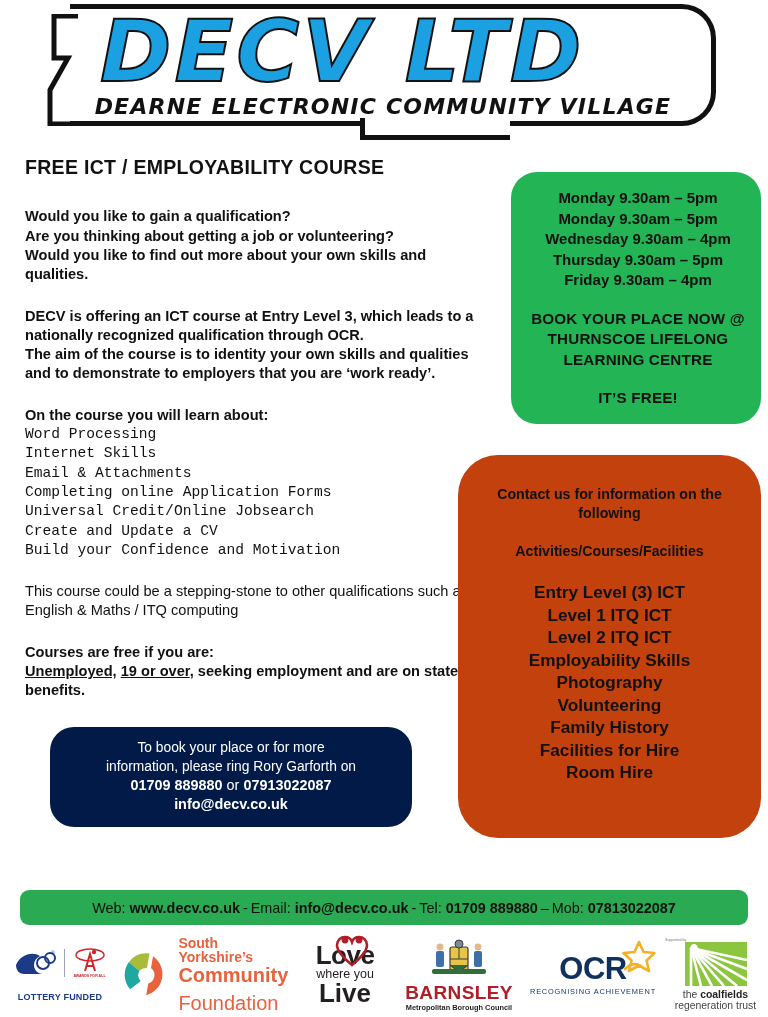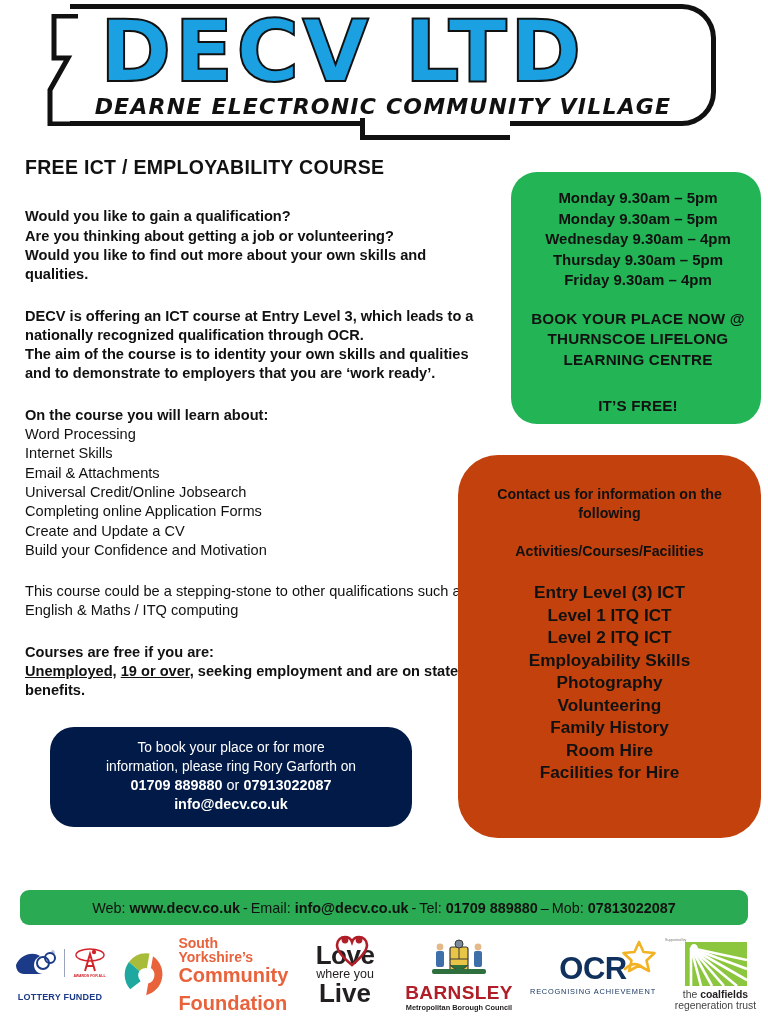--- a/index.html
+++ b/index.html
@@ -52,20 +52,21 @@
     box-sizing: border-box;
   }
   .logo-main {
     position: absolute;
     left: 100px; top: 8px;
     width: 610px;
     text-align: left;
     font-family: "DejaVu Sans", sans-serif;
     font-size: 86px;
     font-weight: bold;
+    font-style: italic;
     letter-spacing: 3px;
     color: #1ba1e2;
     -webkit-text-stroke: 2px #111111;
     line-height: 1.0;
     white-space: nowrap;
   }
   .logo-sub {
     position: absolute;
     left: 68px; top: 94px;
     width: 630px;
@@ -116,20 +117,21 @@
   .skill-list {
     list-style: none;
     margin: 0 0 22px 0;
     padding: 0;
   }
   .skill-list li {
     font-size: 14.6px;
     font-weight: normal;
     line-height: 19.3px;
     color: #111111;
+    font-family: Liberation Mono, monospace;
   }
   .u { text-decoration: underline; }
 
   
   .hours-box {
     position: absolute;
     left: 511px; top: 172px;
     width: 250px; height: 252px;
     background: #22b455;
     border-radius: 26px;
@@ -145,21 +147,21 @@
   }
   .hours-gap { height: 18px; }
   .hours-cta {
     font-size: 15.2px;
     font-weight: bold;
     line-height: 20.5px;
     color: #111111;
     letter-spacing: 0.2px;
   }
   .hours-free {
-    margin-top: 27px;
+    margin-top: 19px;
     font-size: 15.2px;
     font-weight: bold;
     color: #111111;
     letter-spacing: 0.2px;
   }
 
   
   .services-box {
     position: absolute;
     left: 458px; top: 455px;
@@ -272,21 +274,21 @@
   }
   .afa-cap {
     font-size: 3.6px; font-weight: bold; color: #d2232a;
     text-align: center; line-height: 4.4px; margin-top: 1px;
   }
   
   .c-sycf { width: 175px; gap: 7px; }
   .sycf-text { line-height: 1.0; }
   .sycf-1 { font-size: 14px; font-weight: bold; color: #e8623c; }
   .sycf-2 { font-size: 20px; font-weight: bold; color: #e8623c; margin-top: 1px; }
-  .sycf-3 { font-size: 20px; font-weight: bold; color: #e8623c; margin-top: 8px; }
+  .sycf-3 { font-size: 20px; font-weight: normal; color: #e8623c; margin-top: 8px; }
   
   .c-love { width: 100px; flex-direction: column; }
   .love-1 { font-size: 26px; font-weight: bold; color: #231f20; line-height: 0.95; letter-spacing: -0.5px; }
   .love-2 { font-size: 12.5px; color: #231f20; line-height: 1.1; }
   .love-3 { font-size: 26px; font-weight: bold; color: #231f20; line-height: 0.95; }
   
   .c-barnsley { width: 128px; flex-direction: column; }
   .barns-1 { font-size: 19px; font-weight: bold; color: #b01e28; letter-spacing: 0.4px; line-height: 1.0; }
   .barns-2 { font-size: 7.4px; font-weight: bold; color: #231f20; margin-top: 1px; }
   
@@ -324,22 +326,22 @@
 Would you like to find out more about your own skills and qualities.</p>
 
   <p class="para-bold" style="white-space: pre-line;">DECV is offering an ICT course at Entry Level 3, which leads to a nationally recognized qualification through OCR.
 The aim of the course is to identity your own skills and qualities and to demonstrate to employers that you are ‘work ready’.</p>
 
   <p class="lead-bold">On the course you will learn about:</p>
   <ul class="skill-list">
     <li>Word Processing</li>
     <li>Internet Skills</li>
     <li>Email &amp; Attachments</li>
+    <li>Completing online Application Forms</li>
     <li>Universal Credit/Online Jobsearch</li>
-    <li>Completing online Application Forms</li>
     <li>Create and Update a CV</li>
     <li>Build your Confidence and Motivation</li>
   </ul>
 
   <p class="para-reg">This course could be a stepping-stone to other qualifications such as English &amp; Maths / ITQ computing</p>
 
   <p class="lead-bold">Courses are free if you are:</p>
   <p class="para-bold" style="margin-top:0;">
     <span class="u">Unemployed,</span><span> </span><span class="u">19 or over</span><span>, seeking employment and are on state benefits.</span>
   </p>
@@ -362,22 +364,22 @@
   <div class="services-head">Contact us for information on the following</div>
   <div class="services-sub">Activities/Courses/Facilities</div>
   <ul class="services-list">
     <li>Entry Level (3) ICT</li>
     <li>Level 1 ITQ ICT</li>
     <li>Level 2 ITQ ICT</li>
     <li>Employability Skills</li>
     <li>Photography</li>
     <li>Volunteering</li>
     <li>Family History</li>
+    <li>Facilities for Hire</li>
     <li>Room Hire</li>
-    <li>Facilities for Hire</li>
   </ul>
 </div>
 
 <div class="contact-box">
   <div class="contact-line">To book your place or for more</div>
   <div class="contact-line">information, please ring Rory Garforth on</div>
   <div class="contact-phones">
     <span>01709 889880</span><span class="or"> or </span><span>07913022087</span>
   </div>
   <div class="contact-email">info@decv.co.uk</div>

